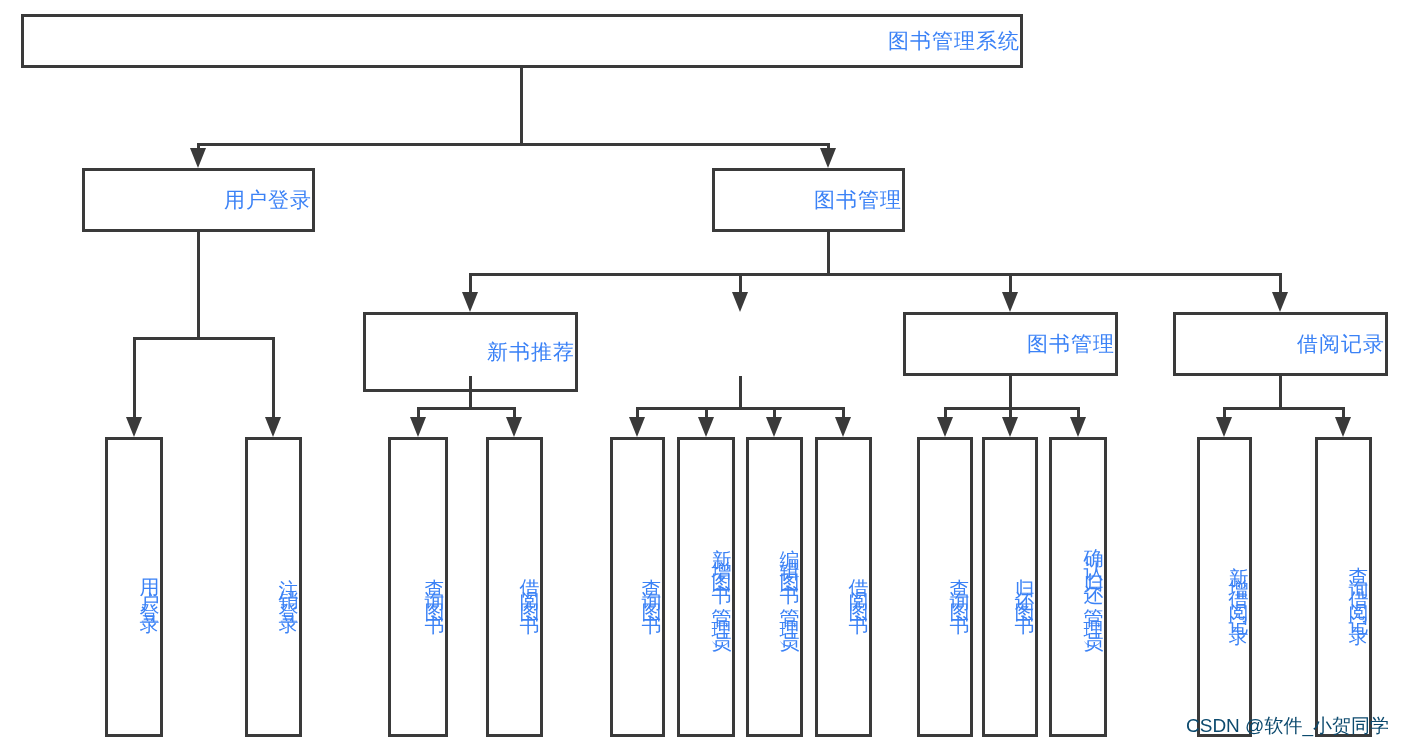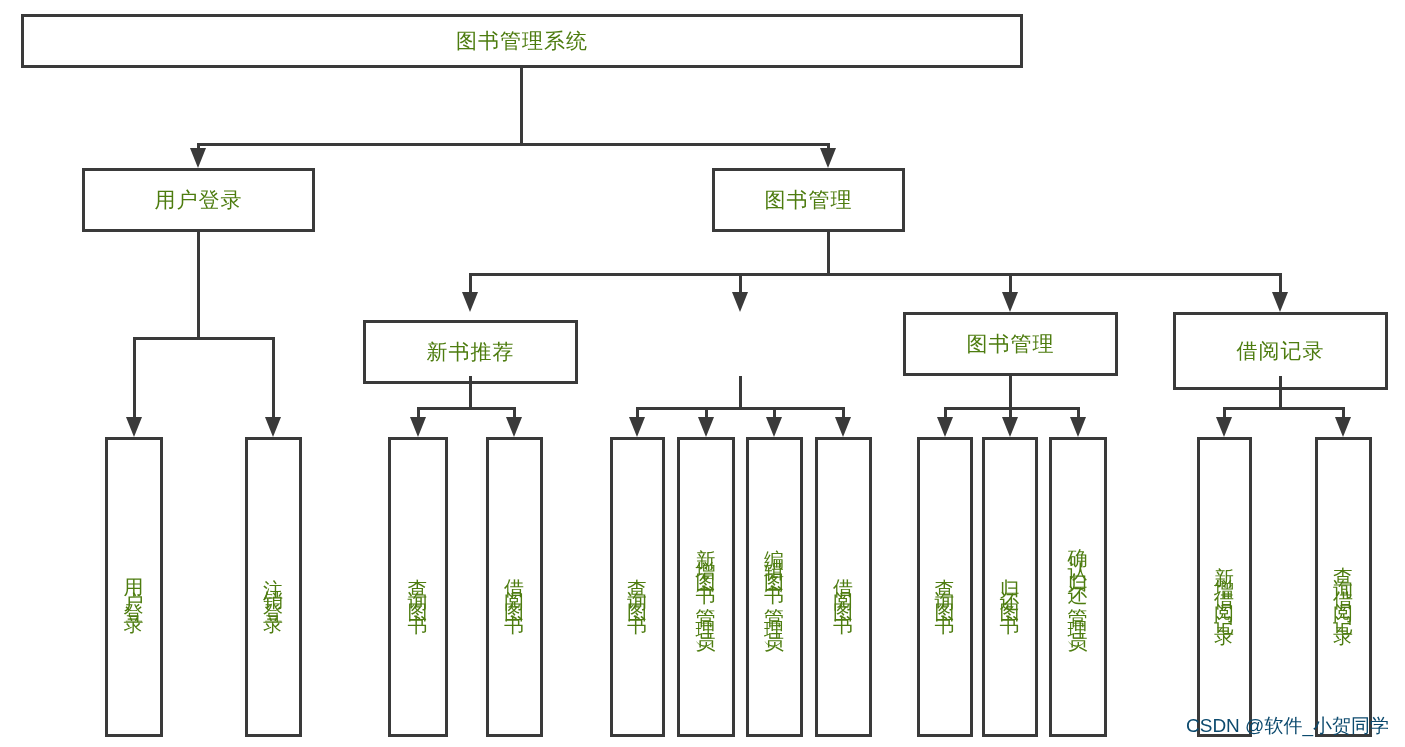--- a/index.html
+++ b/index.html
@@ -4,22 +4,22 @@
 <style>
   html,body{margin:0;padding:0;background:#fff;}
   #stage{
     position:relative;width:1405px;height:747px;background:#fff;
     font-family:"Liberation Sans","DejaVu Sans",sans-serif;
     overflow:hidden;
   }
   .box{
     position:absolute;box-sizing:border-box;
     border:3px solid #3a3a3a;background:#fff;
-    display:flex;align-items:center;justify-content:center;
-    color:#4d7c0f;font-size:21px;letter-spacing:1px;
+    display:flex;align-items:center;justify-content:flex-end;
+    color:#3b82f6;font-size:21px;letter-spacing:1px;
   }
   .vbox{font-size:20px;}
   .vbox .vtxt{
     writing-mode:vertical-rl;text-orientation:mixed;
     letter-spacing:12px;line-height:1;white-space:nowrap;
   }
   .hline,.vline{position:absolute;background:#3a3a3a;}
   .hline{height:3px;}
   .vline{width:3px;}
   .arrow{
@@ -67,27 +67,27 @@
   <div class="hline" style="left:469px;top:273px;width:813px;"></div>
   <div class="vline" style="left:469px;top:273px;height:25px;"></div>
   <div class="arrow" style="left:462px;top:292px;"></div>
   <div class="vline" style="left:739px;top:273px;height:25px;"></div>
   <div class="arrow" style="left:732px;top:292px;"></div>
   <div class="vline" style="left:1009px;top:273px;height:25px;"></div>
   <div class="arrow" style="left:1002px;top:292px;"></div>
   <div class="vline" style="left:1279px;top:273px;height:25px;"></div>
   <div class="arrow" style="left:1272px;top:292px;"></div>
 
-  <div class="box" style="left:363px;top:320px;width:215px;height:64px;">
+  <div class="box" style="left:363px;top:312px;width:215px;height:80px;">
     <span>新书推荐</span>
   </div>
   <div class="box" style="left:903px;top:312px;width:215px;height:64px;">
     <span>图书管理</span>
   </div>
-  <div class="box" style="left:1173px;top:312px;width:215px;height:78px;">
+  <div class="box" style="left:1173px;top:312px;width:215px;height:64px;">
     <span>借阅记录</span>
   </div>
 
   <div class="vline" style="left:469px;top:376px;height:34px;"></div>
   <div class="hline" style="left:417px;top:407px;width:99px;"></div>
   <div class="vline" style="left:417px;top:407px;height:16px;"></div>
   <div class="arrow" style="left:410px;top:417px;"></div>
   <div class="vline" style="left:513px;top:407px;height:16px;"></div>
   <div class="arrow" style="left:506px;top:417px;"></div>
 

